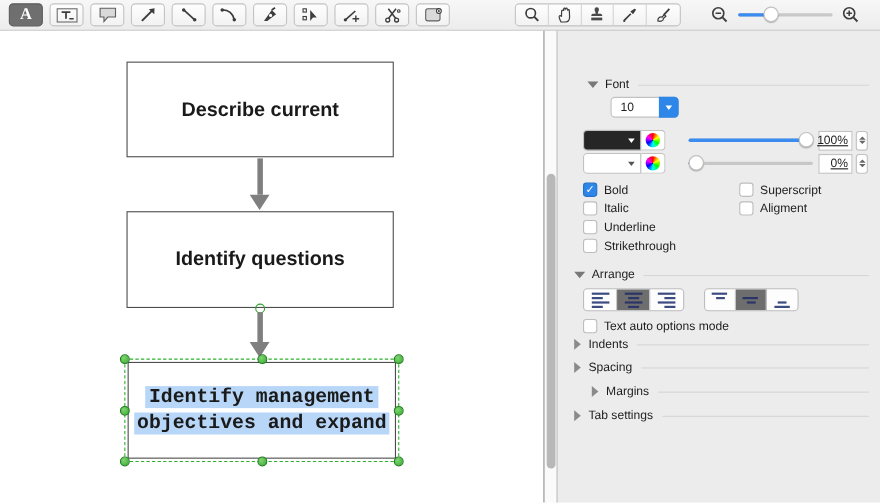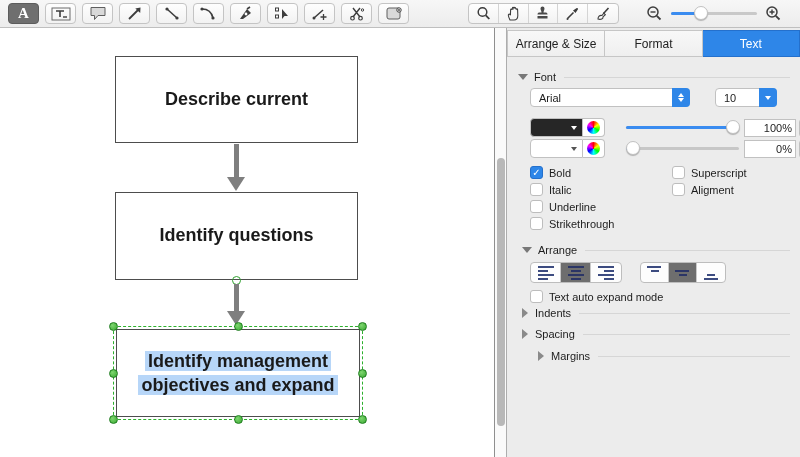--- a/index.html
+++ b/index.html
@@ -33,21 +33,21 @@
   .canvas { position:absolute; left:0; top:0; width:494px; height:429px; background:#fff; }
 
   .fbox { position:absolute; background:#fff; border:1px solid #4d4d4d; display:flex; flex-direction:row;
     align-items:center; justify-content:center; text-align:center; font-weight:bold; font-size:18px;
     color:#1a1a1a; line-height:1.3; }
   .stem { position:absolute; width:5px; background:#7f7f7f; }
   .ahead { position:absolute; width:0; height:0; border-left:9px solid transparent;
     border-right:9px solid transparent; border-top:14px solid #7f7f7f; }
   .ring { position:absolute; width:9px; height:9px; border:1.5px solid #2fa12f; border-radius:50%; background:transparent; }
 
-  .selbox { position:absolute; border:1px dashed #2cb02c; }
+  .selbox { position:absolute; border:1px dashed #2cb02c;font-family:Liberation Mono, monospace; }
   .selbox .inner { position:absolute; left:2px; top:2px; right:2px; bottom:2px; background:#fff;
     border:1px solid #4d4d4d; display:flex; flex-direction:column; align-items:center; justify-content:center;
     text-align:center; font-weight:bold; font-size:18px; color:#1a1a1a; line-height:1.35; }
   .hl { background:#b7d6f8; padding:0 3px; }
   .handle { position:absolute; width:9px; height:9px; border-radius:50%;
     background:radial-gradient(circle at 35% 35%, #7ed66f, #3aa832); border:1px solid #1d7d1d; z-index:5; }
 
   
   .vsplit { position:absolute; left:494px; top:0; width:13px; height:429px; background:#fafafa;
     border-left:1px solid #8f8f8f; border-right:1px solid #adadad; }
@@ -87,22 +87,22 @@
   .wheel-btn { width:22px; height:19px; background:#fff; border:1px solid #c1c1c1; border-left:none;
     border-radius:0 4px 4px 0; display:flex; align-items:center; justify-content:center; }
   .wheel { width:13px; height:13px; border-radius:50%;
     background:conic-gradient(#f00,#ff0,#0f0,#0ff,#00f,#f0f,#f00); }
 
   .slider { position:relative; height:19px; }
   .slider .track { position:absolute; left:0; right:0; top:8px; height:3px; border-radius:2px; background:#c7c7c7; }
   .slider .fill { position:absolute; left:0; top:8px; height:3px; border-radius:2px; background:#3a8cf0; }
   .slider .knob { position:absolute; top:2px; width:14px; height:14px; border-radius:50%; background:#fff;
     border:1px solid #c2c2c2; box-shadow:0 1px 1px rgba(0,0,0,.25); }
-  .pct { width:52px; height:18px; background:#fff; border:1px solid #c1c1c1; display:flex; align-items:center;
-    justify-content:flex-end; padding-right:3px; font-size:11px; }
+  .pct { width:31px; height:18px; background:#fff; border:1px solid #c1c1c1; display:flex; align-items:center;
+    justify-content:flex-end; padding-right:3px; font-size:11px;text-decoration:underline; }
   .stepper { width:11px; height:18px; margin-left:3px; background:#fff; border:1px solid #c1c1c1; border-radius:3px;
     display:flex; flex-direction:column; align-items:center; justify-content:center; gap:1px; }
   .stepper i { width:0; height:0; border-left:3px solid transparent; border-right:3px solid transparent; }
   .stepper .su { border-bottom:3.5px solid #666; }
   .stepper .sd { border-top:3.5px solid #666; }
 
   .cb { width:13px; height:13px; border:1px solid #bdbdbd; border-radius:3px; background:#fff;
     display:inline-flex; align-items:center; justify-content:center; margin-right:6px; flex:none; }
   .cb.checked { background:#2e86e8; border-color:#2470cc; }
   .cb.checked::after { content:"✓"; color:#fff; font-size:10px; font-weight:bold; line-height:1; }
@@ -285,42 +285,30 @@
         <div class="handle" style="left:120px; bottom:-5px"></div>
         <div class="handle" style="right:-5px; bottom:-5px"></div>
       </div>
     </div>
 
     <div class="vsplit">
       <div class="vthumb"></div>
     </div>
 
     <div class="panel">
-      <div class="tabs">
-        <div class="tab">Arrange &amp; Size</div>
-        <div class="tab">Format</div>
-        <div class="tab active">Text</div>
-      </div>
-
-      <div class="prow" style="left:11px; top:43px; right:10px">
+
+      <div class="prow" style="left:27px; top:43px; right:10px">
         <div class="sec-head">
           <span class="tri-down"></span>
           <span>Font</span>
           <span class="sec-line"></span>
         </div>
       </div>
 
       <div class="prow" style="left:23px; top:60px">
-        <div class="combo" style="width:160px">
-          <span>Arial</span>
-          <span class="cap">
-            <i class="chev up"></i>
-              <i class="chev dn"></i>
-          </span>
-        </div>
         <div class="combo" style="width:62px; margin-left:25px">
           <span>10</span>
           <span class="cap">
               <i class="chev dn"></i>
             </span>
         </div>
       </div>
 
       <div class="prow" style="left:23px; top:90px">
         <div class="well black">
@@ -437,21 +425,21 @@
             <span class="va bot">
                 <div class="short"></div>
                 <div></div>
               </span>
           </div>
         </div>
       </div>
 
       <div class="prow" style="left:23px; top:262px">
         <span class="cb"></span>
-        <span>Text auto expand mode</span>
+        <span>Text auto options mode</span>
       </div>
 
       <div class="prow" style="left:15px; top:279px; right:10px">
         <div class="sec-head">
           <span class="tri-right"></span>
           <span>Indents</span>
           <span class="sec-line"></span>
         </div>
       </div>
       <div class="prow" style="left:15px; top:300px; right:10px">
@@ -461,15 +449,22 @@
           <span class="sec-line"></span>
         </div>
       </div>
       <div class="prow" style="left:31px; top:322px; right:10px">
         <div class="sec-head">
           <span class="tri-right"></span>
           <span>Margins</span>
           <span class="sec-line"></span>
         </div>
       </div>
+      <div class="prow" style="left:15px; top:344px; right:10px">
+        <div class="sec-head">
+          <span class="tri-right"></span>
+          <span>Tab settings</span>
+          <span class="sec-line"></span>
+        </div>
+      </div>
     </div>
   </div>
 </div>
 
 </body></html>

